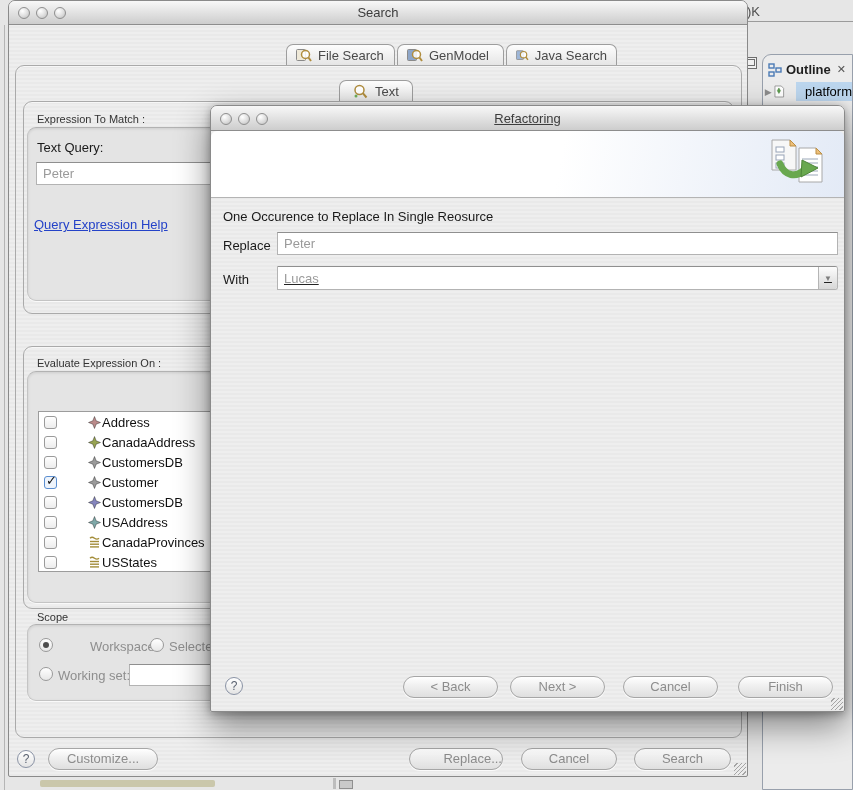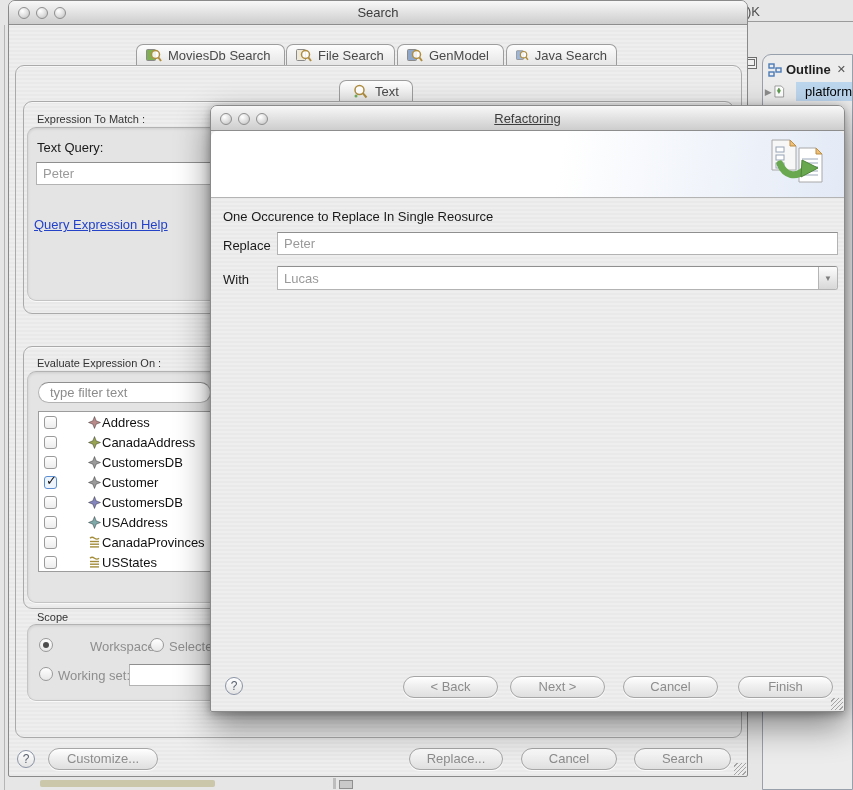--- a/index.html
+++ b/index.html
@@ -149,28 +149,20 @@
   <div class="window" style="left:8px; top:0; width:740px; height:777px;">
     <div class="titlebar">
       <div class="lights">
         <span class="light"></span>
         <span class="light"></span>
         <span class="light"></span>
       </div>
       <div class="title">Search</div>
     </div>
 
-    <div class="tab" style="left:127px; top:43px; width:149px;">
-      <svg width="16" height="15" viewBox="0 0 16 15">
-        <rect x="0.5" y="1.5" width="9" height="11" rx="1" stroke="#8a8a8a" fill="#7fae53"></rect>
-        <circle cx="9.5" cy="6.5" r="4" fill="rgba(255,255,255,0.85)" stroke="#b08d3e" stroke-width="1.5"></circle>
-        <line x1="12.5" y1="9.5" x2="15" y2="13" stroke="#b08d3e" stroke-width="2"></line>
-      </svg>
-      <span>MoviesDb Search</span>
-    </div>
     <div class="tab" style="left:277px; top:43px; width:109px;">
       <svg width="16" height="15" viewBox="0 0 16 15">
         <rect x="0.5" y="1.5" width="9" height="11" rx="1" stroke="#8a8a8a" fill="#efe9d8"></rect>
         <circle cx="9.5" cy="6.5" r="4" fill="rgba(255,255,255,0.85)" stroke="#b08d3e" stroke-width="1.5"></circle>
         <line x1="12.5" y1="9.5" x2="15" y2="13" stroke="#b08d3e" stroke-width="2"></line>
       </svg>
       <span>File Search</span>
     </div>
     <div class="tab" style="left:388px; top:43px; width:107px;">
       <svg width="16" height="15" viewBox="0 0 16 15">
@@ -203,21 +195,20 @@
     <div class="sec-label" style="left:28px; top:112px;">Expression To Match :</div>
     <div class="groupbox" style="left:18px; top:126px; width:690px; height:174px;"></div>
     <div class="field-label" style="left:28px; top:139px;">Text Query:</div>
     <input class="textfield" style="left: 27px; top: 161px; width: 680px; height: 23px;" readonly="" value="Peter">
     <div class="link" style="left:25px; top:216px;">Query Expression Help</div>
 
     <div class="panel" style="left:14px; top:345px; width:711px; height:263px;"></div>
 
     <div class="sec-label" style="left:28px; top:356px;">Evaluate Expression On :</div>
     <div class="groupbox" style="left:18px; top:370px; width:690px; height:232px;"></div>
-    <input class="textfield" style="left: 29px; top: 381px; width: 173px; height: 21px; border-radius: 11px; padding-left: 11px; color: rgb(85, 85, 85);" readonly="" placeholder="type filter text">
 
     <div class="listbox" style="left:29px; top:410px; width:676px; height:161px;">
 
       <div class="lrow">
         <span class="cbx"></span>
         <span class="licon">
             <svg width="13" height="13" viewBox="0 0 13 13">
               <polygon points="6.5,0.5 8.2,4.8 12.5,6.5 8.2,8.2 6.5,12.5 4.8,8.2 0.5,6.5 4.8,4.8" stroke="rgba(0,0,0,0.35)" fill="#b98a8a"></polygon>
             </svg>
           </span>
@@ -307,21 +298,21 @@
       </span>
     <span class="radio-label" style="left:49px; top:638px;margin-left:32px;">Workspace</span>
     <span class="radio" style="left:141px; top:637px;"></span>
     <span class="radio-label" style="left:160px; top:638px;">Selecte</span>
     <span class="radio" style="left:30px; top:666px;"></span>
     <span class="radio-label" style="left:49px; top:667px;">Working set:</span>
     <input class="textfield" style="left: 120px; top: 663px; width: 200px; height: 22px;" readonly="" value="">
 
     <div class="help-circle" style="left:8px; top:749px;">?</div>
     <div class="pill" style="left:39px; top:747px; width:110px;">Customize...</div>
-    <div class="pill" style="left:400px; top:747px; width:94px;">Replace...</div>
+    <div class="pill" style="left:400px; top:747px; width:94px;text-align:right;">Replace...</div>
     <div class="pill" style="left:512px; top:747px; width:96px;">Cancel</div>
     <div class="pill" style="left:625px; top:747px; width:97px;">Search</div>
     <div class="grip" style="left:725px; top:762px;"></div>
   </div>
 
   <div class="window refactor" style="left:210px; top:105px; width:635px; height:607px;">
     <div class="titlebar" style="height:25px;">
       <div class="lights" style="top:7px;">
         <span class="light"></span>
         <span class="light"></span>
@@ -349,21 +340,21 @@
         <polygon points="36,23 52,31 35,40" fill="#69a84f" stroke="#4d8539"></polygon>
       </svg>
     </div>
 
     <div class="message" style="left:12px; top:103px;">One Occurence to Replace In Single Reosurce</div>
 
     <div class="field-label" style="left:12px; top:132px;">Replace</div>
     <input class="textfield" style="left: 66px; top: 126px; width: 561px; height: 23px;" readonly="" value="Peter">
 
     <div class="field-label" style="left:12px; top:166px;">With</div>
-    <div class="combo" style="left:66px; top:160px; width:561px; height:24px;">
+    <div class="combo" style="left:66px; top:160px; width:561px; height:24px;text-decoration:underline;">
       <input readonly="" value="Lucas" style="">
       <div class="combo-btn">
         <span>▼</span>
       </div>
     </div>
 
     <div class="help-circle" style="left:14px; top:571px;">?</div>
     <div class="pill" style="left:192px; top:570px; width:95px;">&lt; Back</div>
     <div class="pill" style="left:299px; top:570px; width:95px;">Next &gt;</div>
     <div class="pill" style="left:412px; top:570px; width:95px;">Cancel</div>

